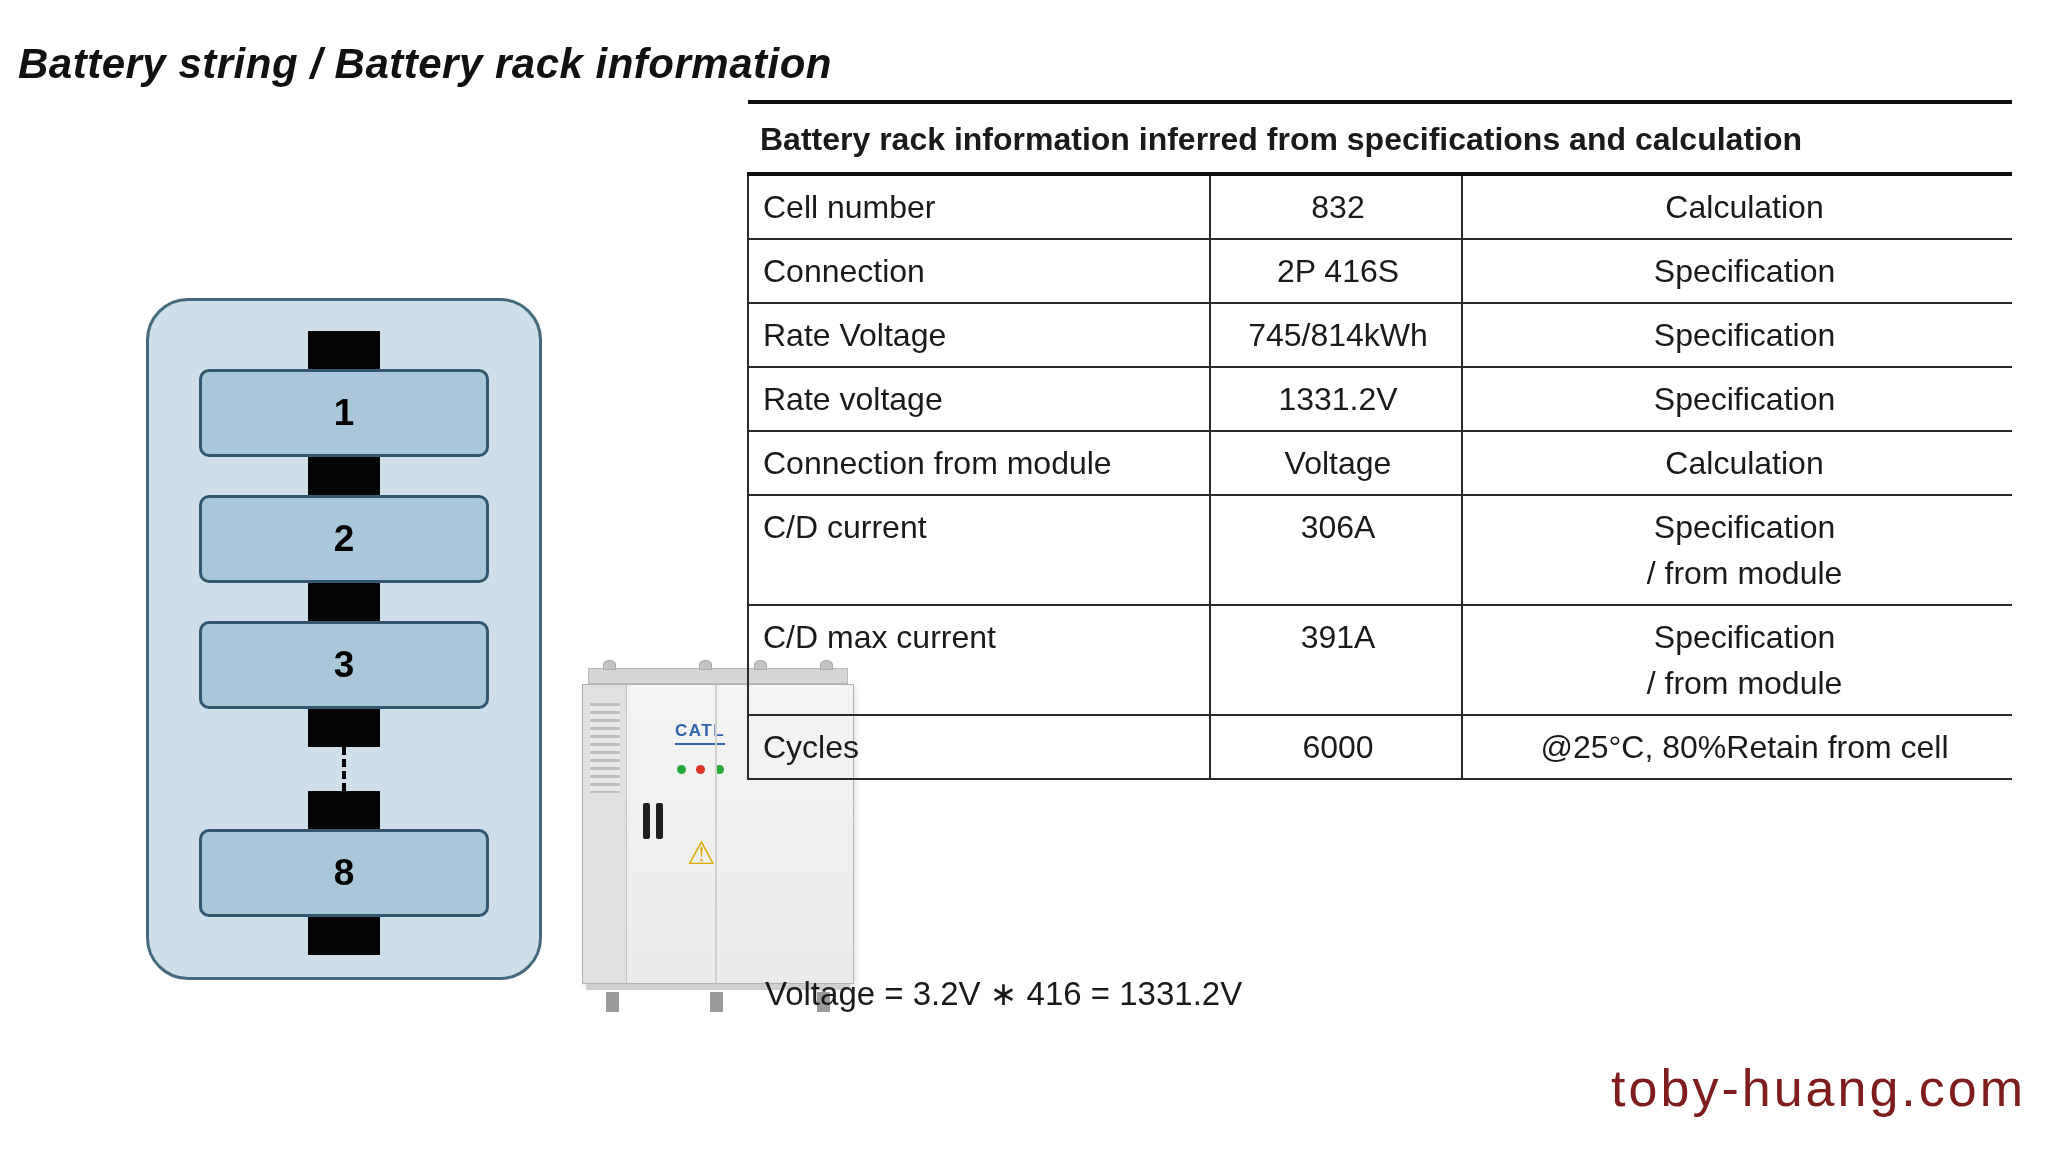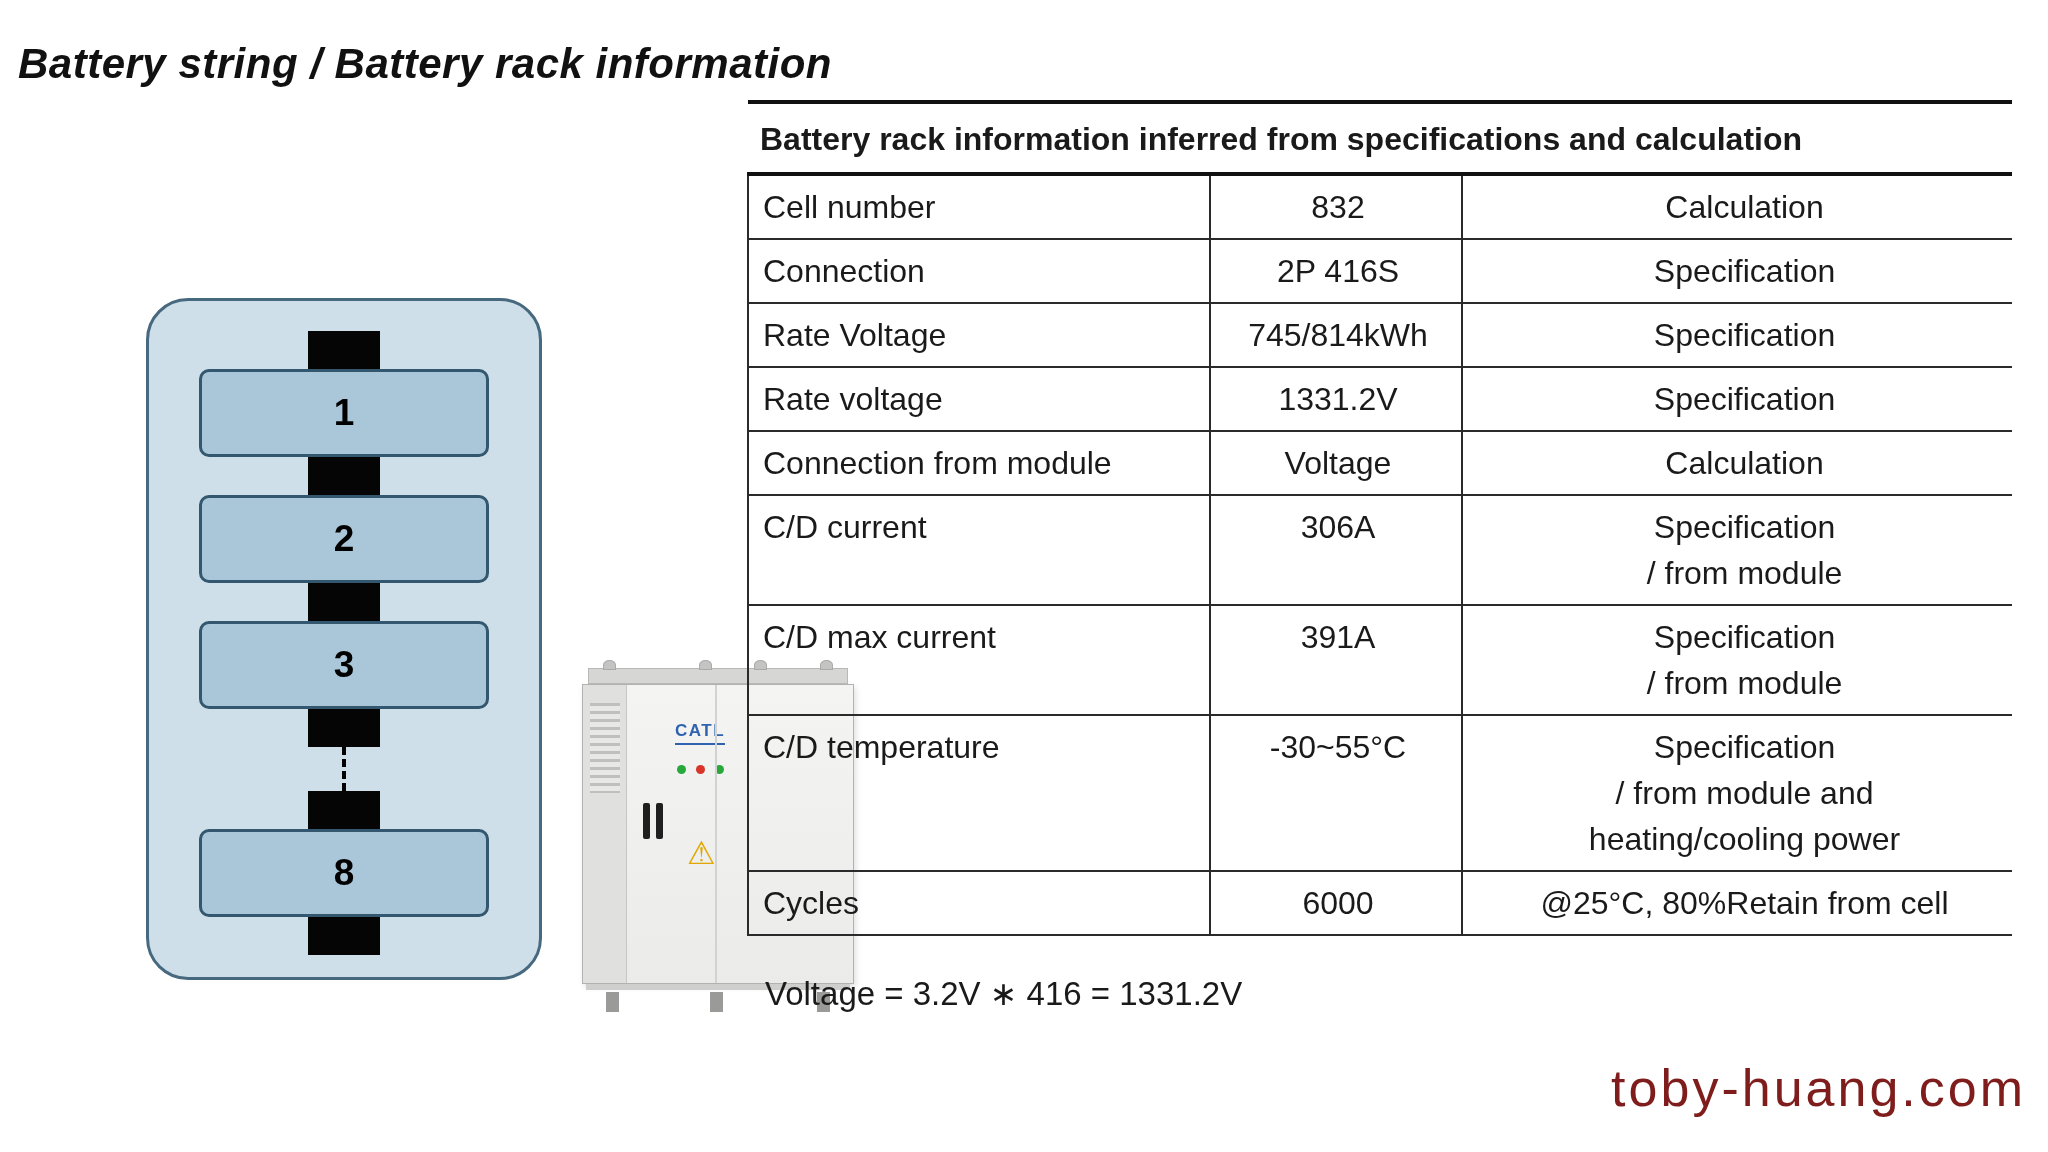--- a/index.html
+++ b/index.html
@@ -269,27 +269,20 @@
         <td class="src">Specification
 / from module</td>
       </tr>
       <tr>
         <td class="param">C/D max current</td>
         <td class="value">391A</td>
         <td class="src">Specification
 / from module</td>
       </tr>
       <tr>
-        <td class="param">C/D temperature</td>
-        <td class="value">-30~55°C</td>
-        <td class="src">Specification
-/ from module and
-heating/cooling power</td>
-      </tr>
-      <tr>
         <td class="param">Cycles</td>
         <td class="value">6000</td>
         <td class="src">@25°C, 80%Retain from cell</td>
       </tr>
     </tbody>
   </table>
 
   <div class="footnote">Voltage = 3.2V ∗ 416 = 1331.2V</div>
 
   <div class="watermark">toby-huang.com</div>

